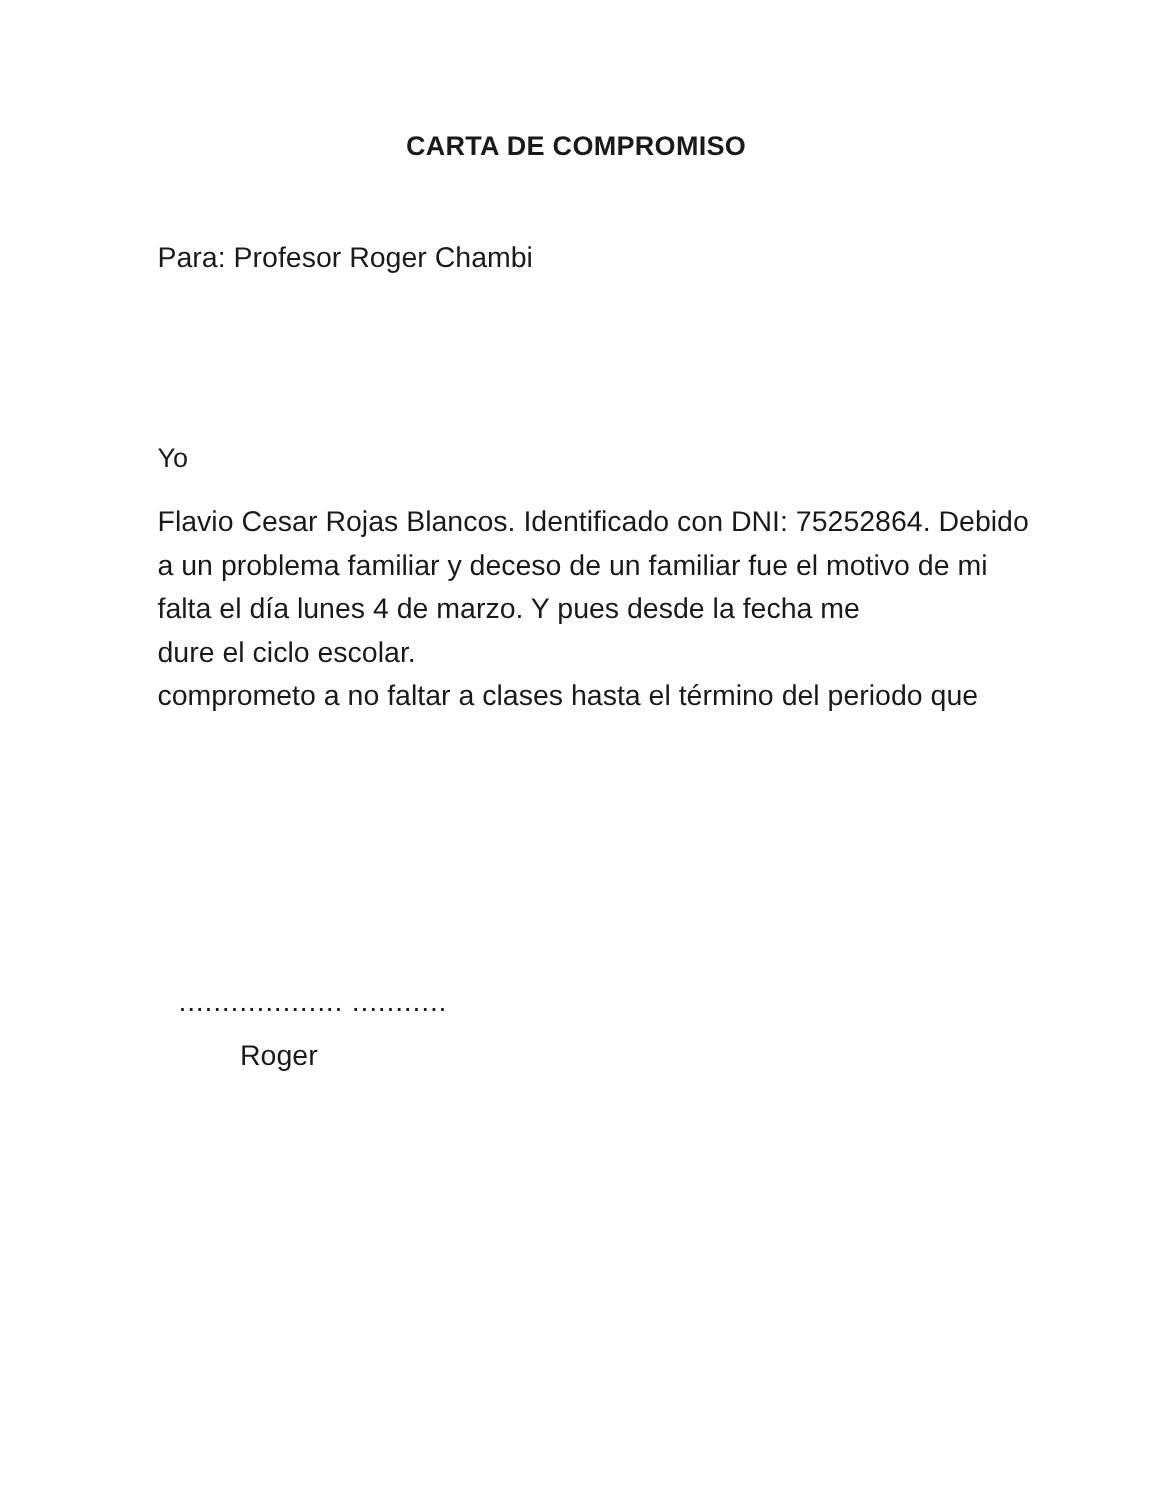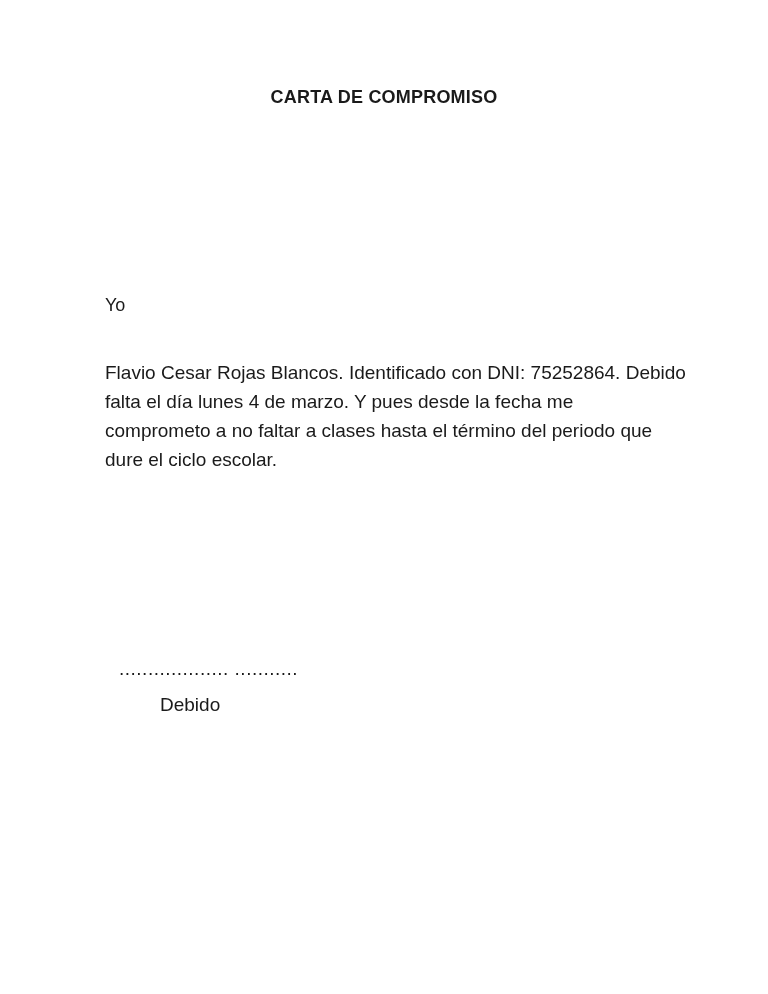--- a/index.html
+++ b/index.html
@@ -51,21 +51,20 @@
     font-size: 18px;
     white-space: nowrap;
   }
   .body-text {
     position: absolute;
     top: 334px;
     left: 105px;
     width: 600px;
     font-size: 19px;
     line-height: 29px;
-    margin-top: 24px;
   }
   .body-text .line {
     white-space: nowrap;
   }
   .dotted-line {
     position: absolute;
     top: 658px;
     left: 119px;
     margin: 0;
     font-size: 19px;
@@ -81,27 +80,29 @@
     white-space: nowrap;
   }
 </style>
 </head>
 <body>
 
 <div class="page">
 
   <h1 class="doc-title">CARTA DE COMPROMISO</h1>
 
+  <p class="recipient">Para: Profesor Roger Chambi</p>
 
   <p class="salutation">Yo</p>
 
   <div class="body-text">
     <div class="line">Flavio Cesar Rojas Blancos. Identificado con DNI: 75252864. Debido</div>
+    <div class="line">a un problema familiar y deceso de un familiar fue el motivo de mi</div>
     <div class="line">falta el día lunes 4 de marzo. Y pues desde la fecha me</div>
+    <div class="line">dure el ciclo escolar.</div>
     <div class="line">comprometo a no faltar a clases hasta el término del periodo que</div>
-    <div class="line">dure el ciclo escolar.</div>
   </div>
 
   <p class="dotted-line">................... ...........</p>
 
-  <p class="signature-label">Debido</p>
+  <p class="signature-label">Roger</p>
 
 </div>
 
 </body></html>

